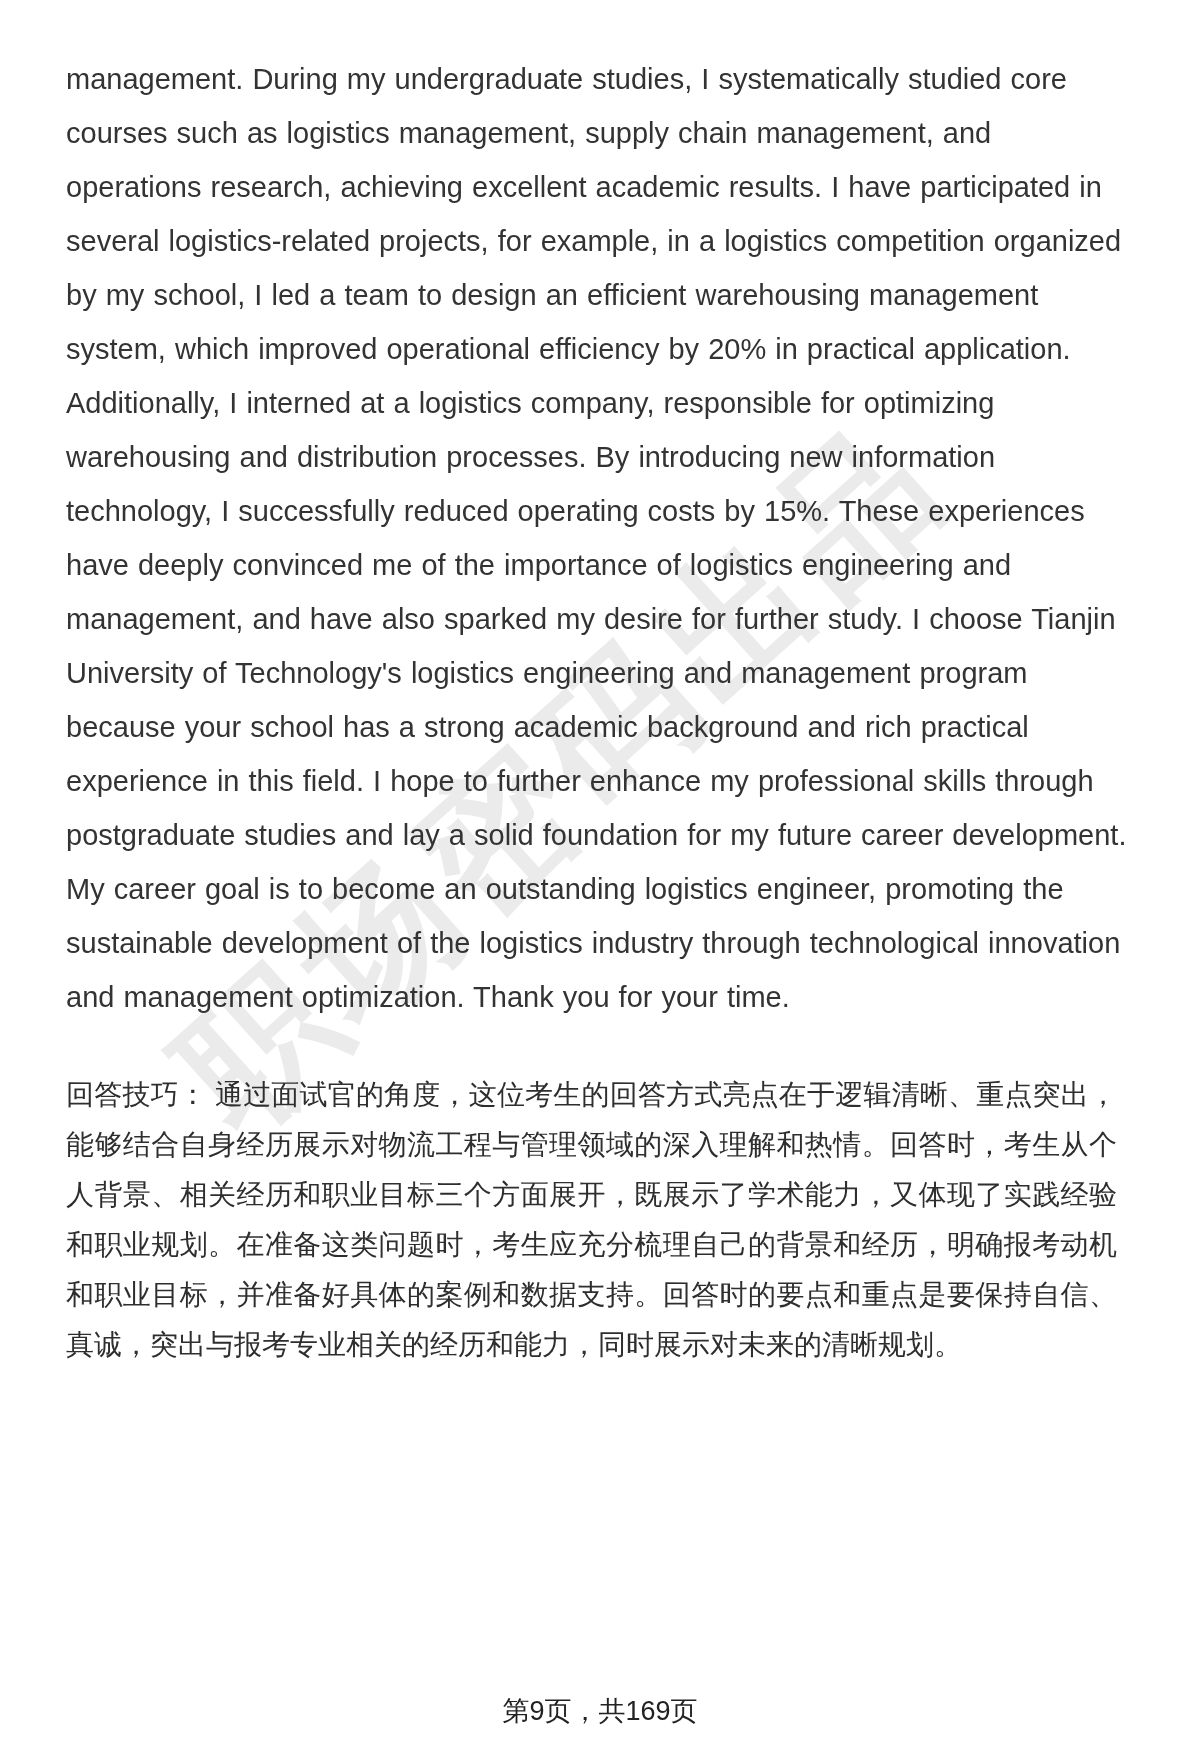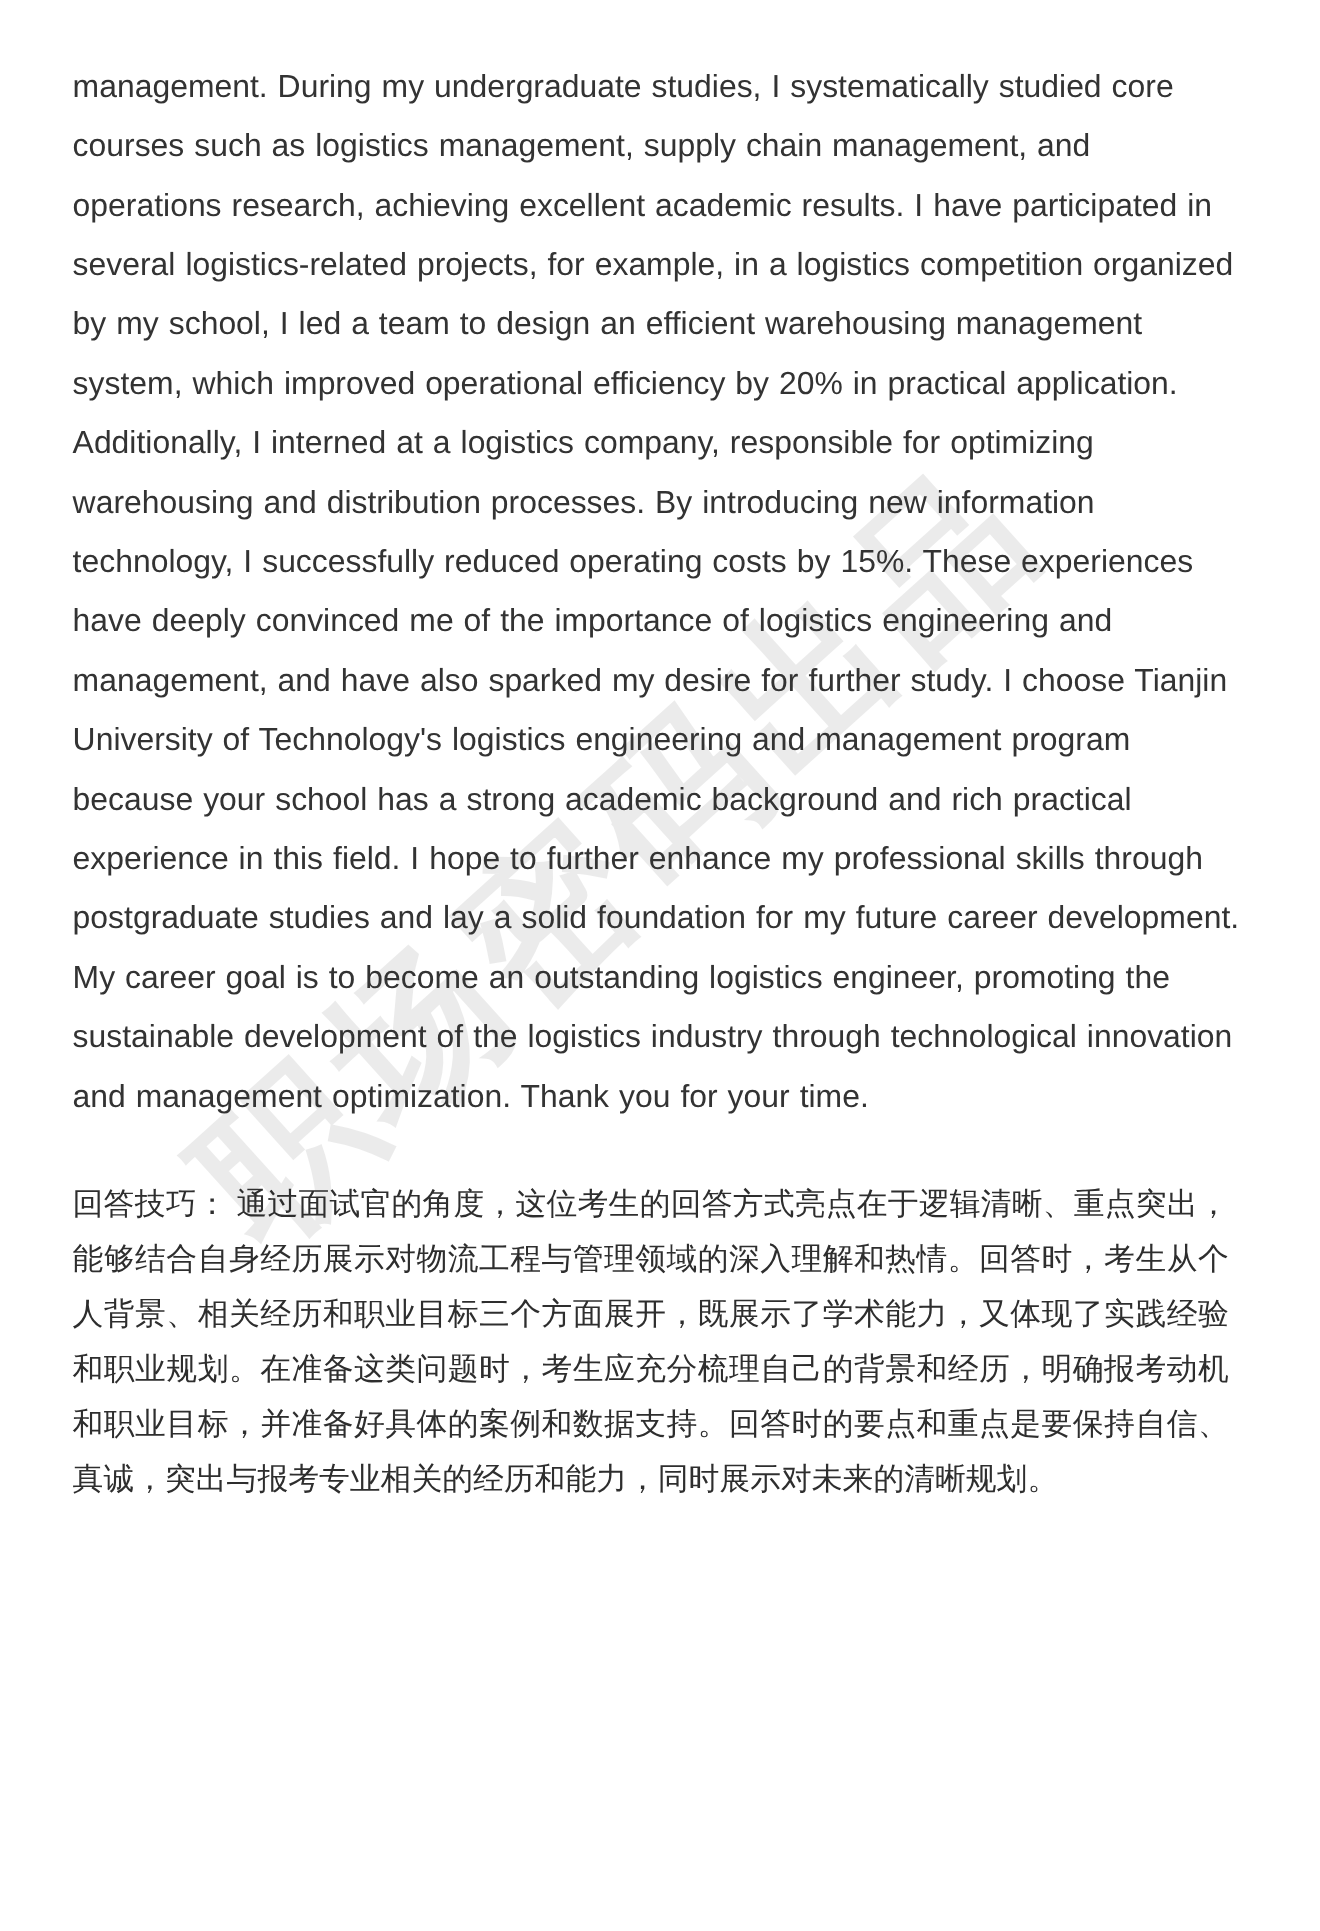--- a/index.html
+++ b/index.html
@@ -73,14 +73,15 @@
 <div class="page">
 
   <div class="watermark">职场密码出品</div>
 
   <div class="content">
     <p class="en-paragraph">management. During my undergraduate studies, I systematically studied core courses such as logistics management, supply chain management, and operations research, achieving excellent academic results. I have participated in several logistics-related projects, for example, in a logistics competition organized by my school, I led a team to design an efficient warehousing management system, which improved operational efficiency by 20% in practical application. Additionally, I interned at a logistics company, responsible for optimizing warehousing and distribution processes. By introducing new information technology, I successfully reduced operating costs by 15%. These experiences have deeply convinced me of the importance of logistics engineering and management, and have also sparked my desire for further study. I choose Tianjin University of Technology's logistics engineering and management program because your school has a strong academic background and rich practical experience in this field. I hope to further enhance my professional skills through postgraduate studies and lay a solid foundation for my future career development. My career goal is to become an outstanding logistics engineer, promoting the sustainable development of the logistics industry through technological innovation and management optimization. Thank you for your time.</p>
 
     <p class="zh-paragraph">回答技巧： 通过面试官的角度，这位考生的回答方式亮点在于逻辑清晰、重点突出，能够结合自身经历展示对物流工程与管理领域的深入理解和热情。回答时，考生从个人背景、相关经历和职业目标三个方面展开，既展示了学术能力，又体现了实践经验和职业规划。在准备这类问题时，考生应充分梳理自己的背景和经历，明确报考动机和职业目标，并准备好具体的案例和数据支持。回答时的要点和重点是要保持自信、真诚，突出与报考专业相关的经历和能力，同时展示对未来的清晰规划。</p>
   </div>
 
+  <div class="page-footer">第9页，共169页</div>
 
 </div>
 
 </body></html>

